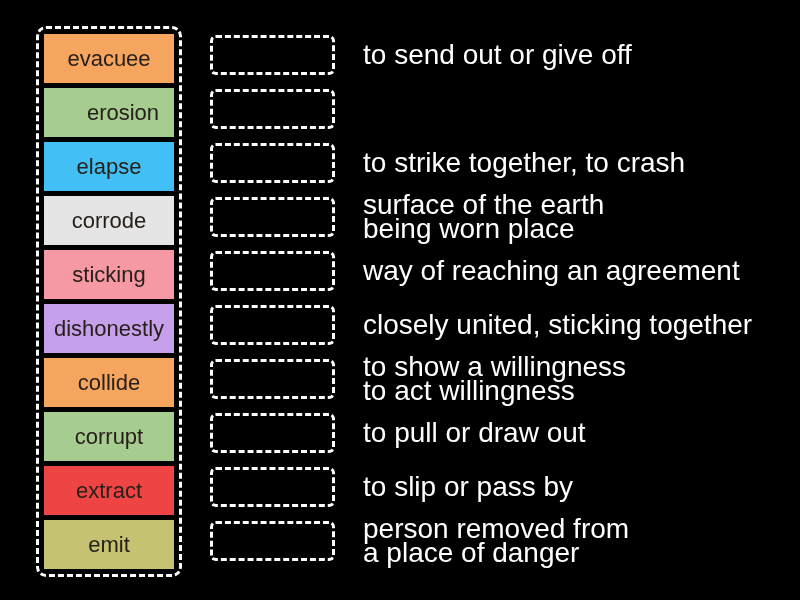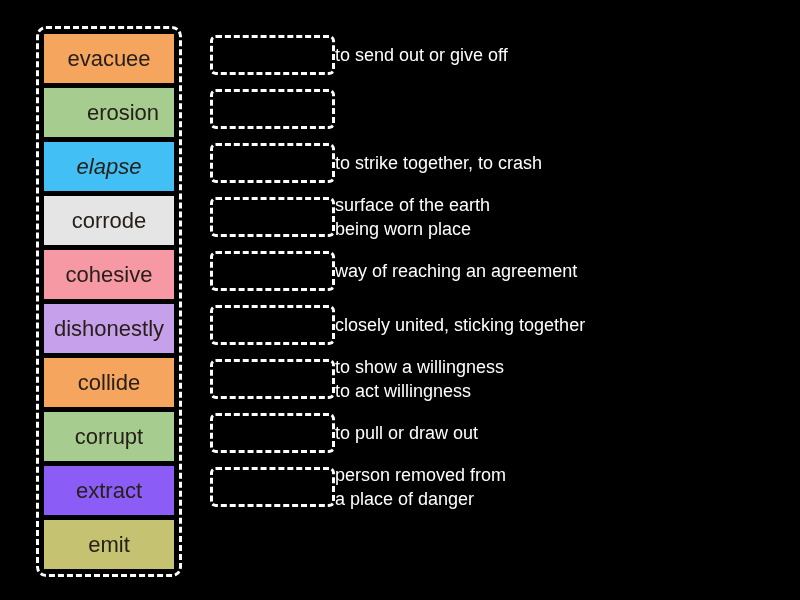--- a/index.html
+++ b/index.html
@@ -56,44 +56,44 @@
   }
   .dropzone {
     width: 125px;
     height: 40px;
     box-sizing: border-box;
     border: 3px dashed #fff;
     border-radius: 6px;
     flex-shrink: 0;
   }
   .definition {
-    margin-left: 0;
+    margin-left: 28px;
     display: flex;
     flex-direction: column;
     justify-content: center;
     color: #fff;
-    font-size: 18px;
+    font-size: 28px;
     line-height: 24px;
     white-space: nowrap;
   }
 </style>
 </head>
 <body>
 
 <div class="stage">
   <div class="words-panel" id="words-panel">
       <div class="tile" style="background: rgb(245, 165, 94);">evacuee</div>
       <div class="tile" style="background: rgb(166, 204, 144); padding-left: 28px;">erosion</div>
-      <div class="tile" style="background: rgb(66, 192, 245); font-style: italic;">elapse</div>
+      <div class="tile" style="background: rgb(66, 192, 245);">elapse</div>
       <div class="tile" style="background: #e5e5e5;">corrode</div>
-      <div class="tile" style="background: rgb(247, 153, 164);">cohesive</div>
+      <div class="tile" style="background: rgb(247, 153, 164);">sticking</div>
       <div class="tile" style="background: rgb(198, 160, 234);">dishonestly</div>
       <div class="tile" style="background: rgb(245, 165, 94);">collide</div>
       <div class="tile" style="background: rgb(166, 204, 144); text-align: right;">corrupt</div>
-      <div class="tile" style="background: #8b5cf6;">extract</div>
+      <div class="tile" style="background: #ef4444;">extract</div>
       <div class="tile" style="background: rgb(197, 195, 114);">emit</div>
     </div>
   <div class="rows" id="rows">
       <div class="row">
         <div class="dropzone"></div>
         <div class="definition">
           <span>to send out or give off</span>
         </div>
       </div>
       <div class="row">
@@ -133,18 +133,24 @@
       </div>
       <div class="row">
         <div class="dropzone"></div>
         <div class="definition">
           <span>to pull or draw out</span>
         </div>
       </div>
       <div class="row">
         <div class="dropzone"></div>
         <div class="definition">
+          <span>to slip or pass by</span>
+        </div>
+      </div>
+      <div class="row">
+        <div class="dropzone"></div>
+        <div class="definition">
           <span>person removed from</span>
           <span>a place of danger</span>
         </div>
       </div>
     </div>
 </div>
 
 </body></html>

